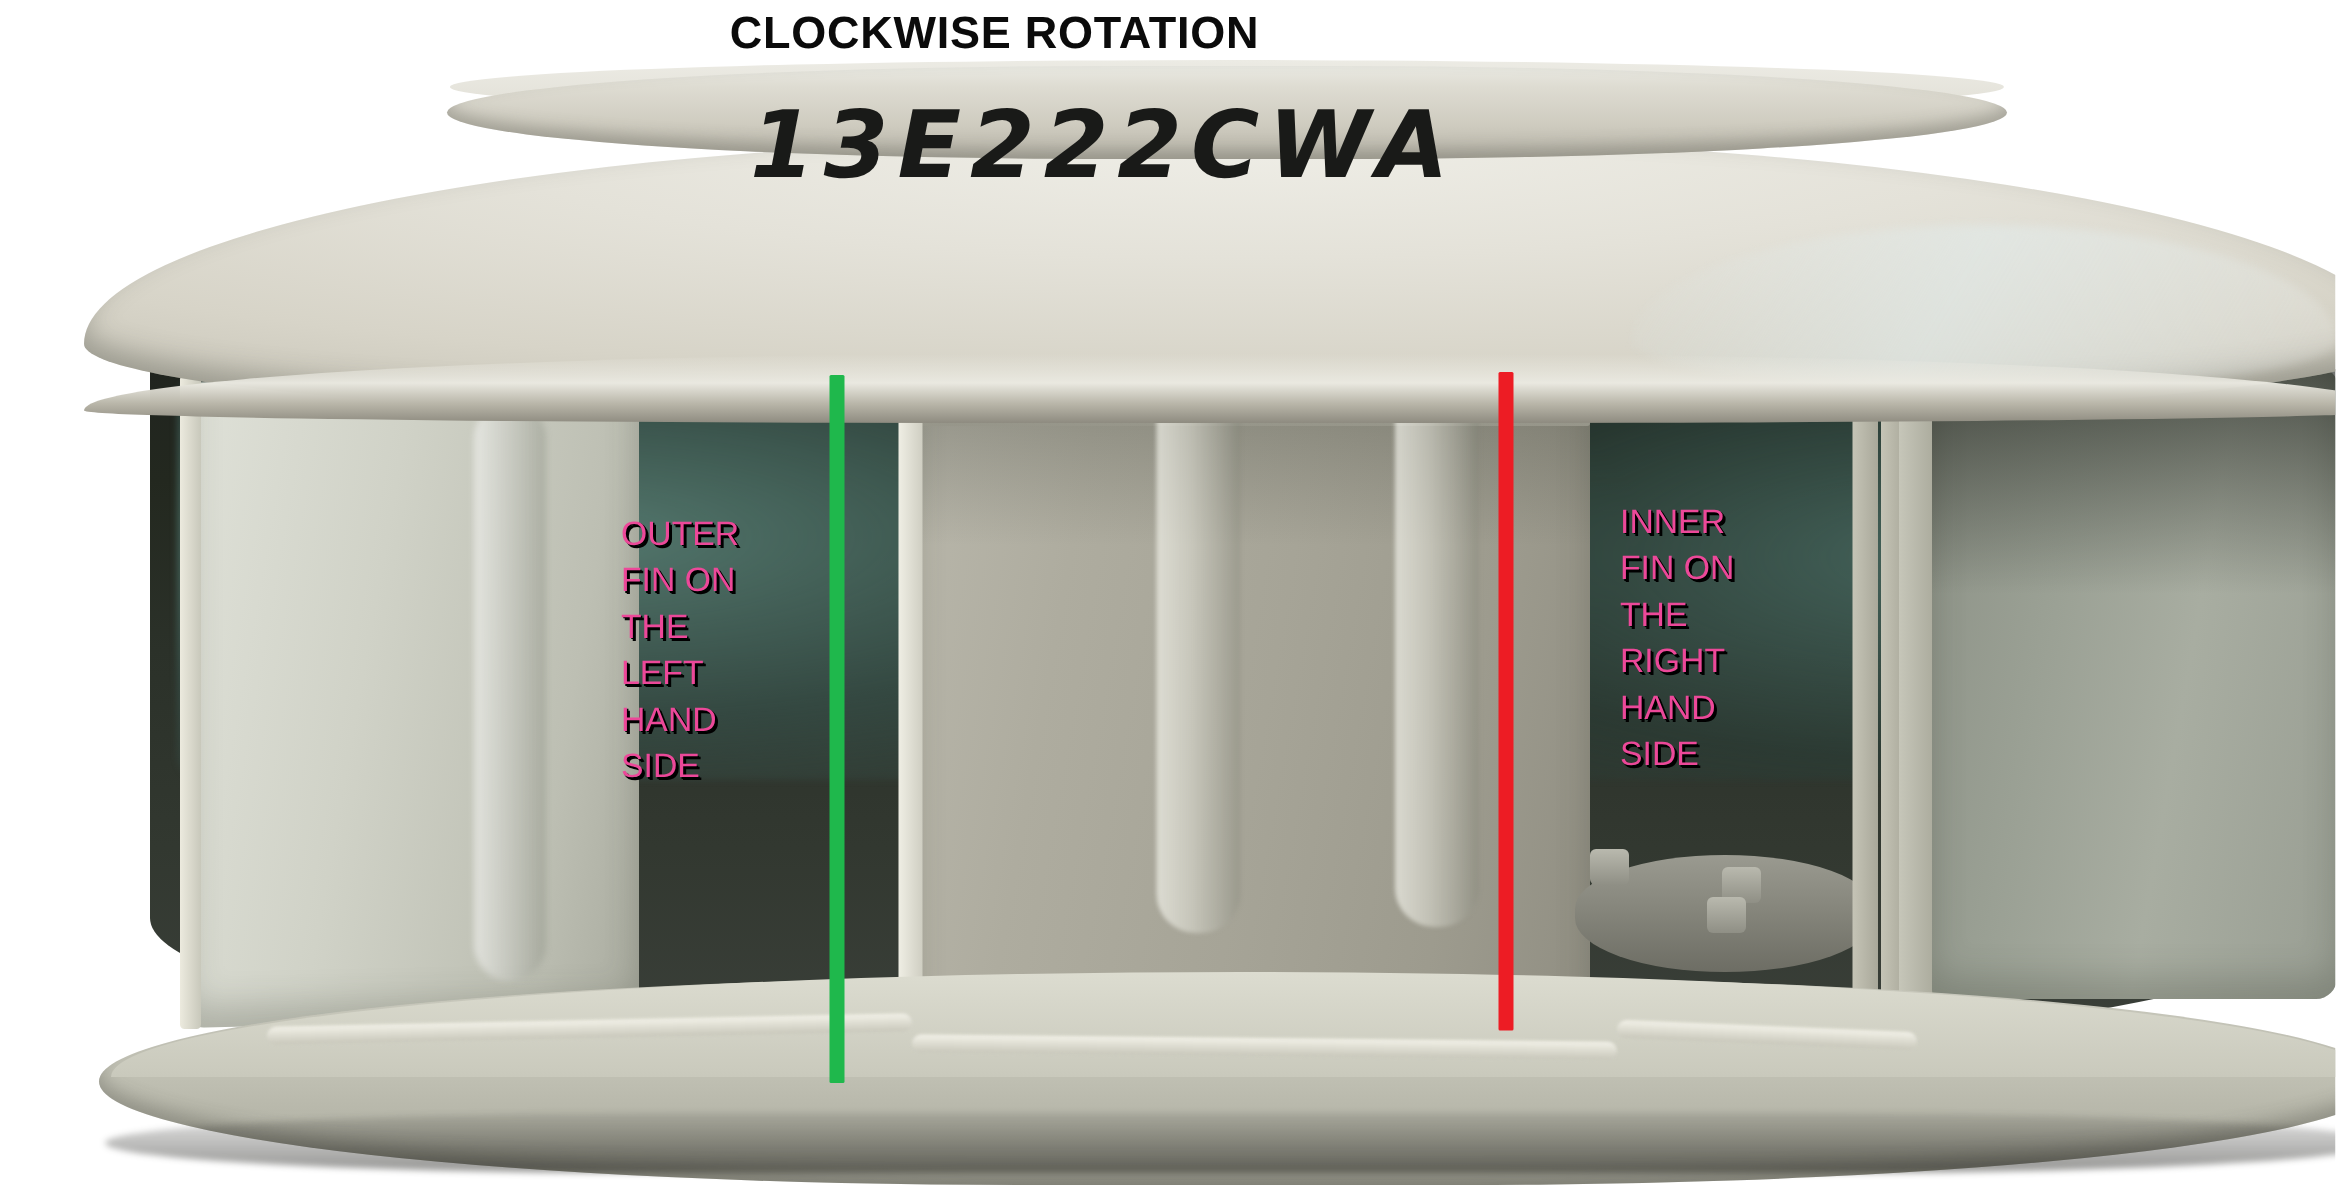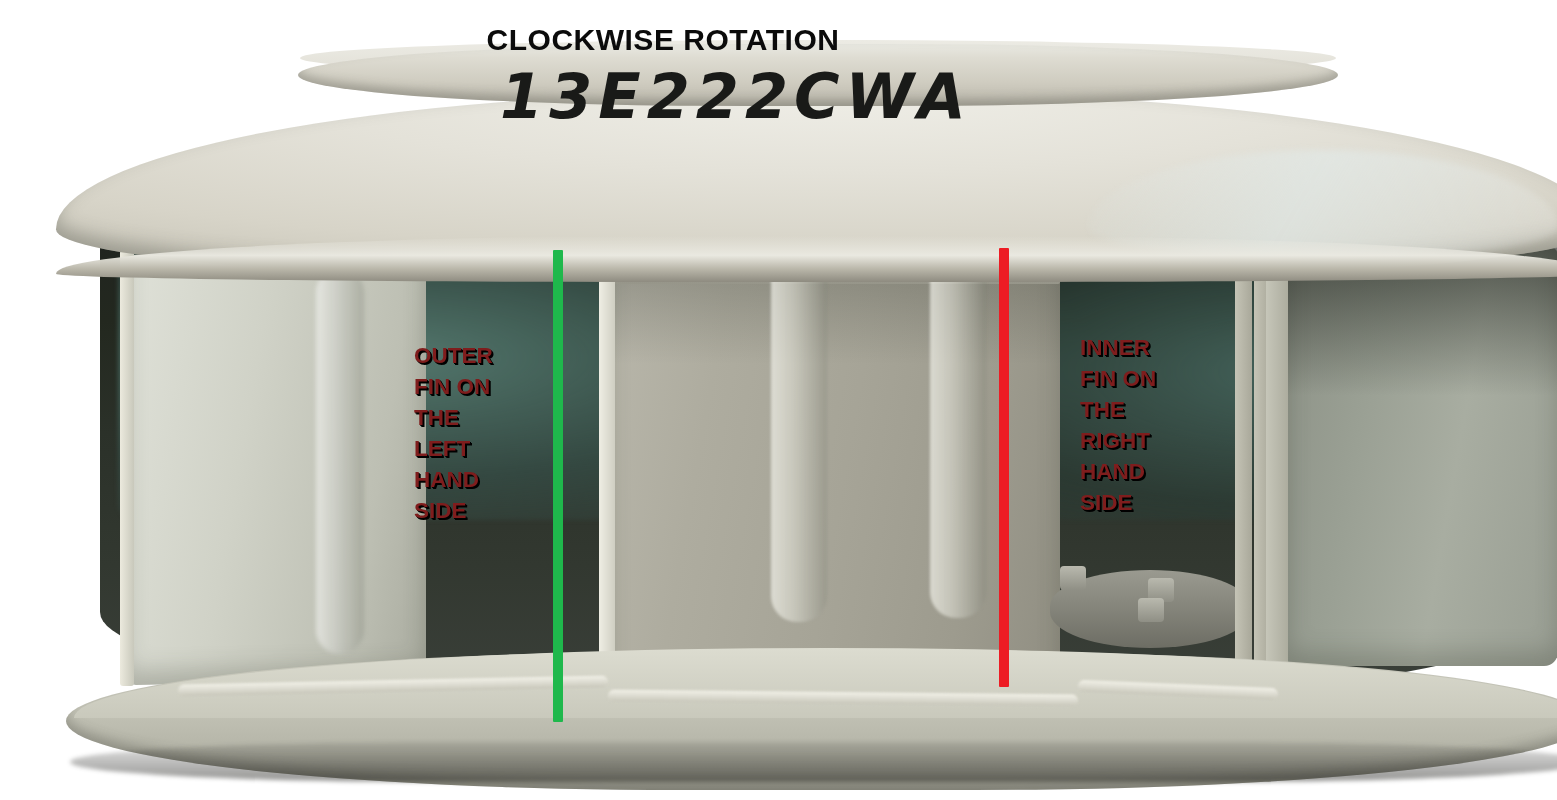--- a/index.html
+++ b/index.html
@@ -3,21 +3,21 @@
 <meta charset="utf-8">
 <style>
   html,body{margin:0;padding:0;background:#fff;}
   body{width:1557px;height:800px;font-family:"Liberation Sans",sans-serif;overflow:hidden;}
   #stage{position:relative;width:1557px;height:800px;background:#ffffff;overflow:hidden;}
 
   
   .title{
     position:absolute;left:0;top:6px;width:1326px;text-align:center;
     font-family:"Liberation Sans",sans-serif;font-weight:bold;font-size:30px;
-    letter-spacing:.5px;color:#0b0b0b;z-index:60;white-space:nowrap;margin-top:17px;
+    letter-spacing:.5px;color:#0b0b0b;z-index:60;white-space:nowrap;
   }
 
   
   .photo{position:absolute;left:0;top:0;width:1557px;height:800px;z-index:5;margin-left:48px;}
 
   
   .collar{
     position:absolute;left:250px;top:44px;width:1040px;height:62px;
     border-radius:50%/58%;
     background:
@@ -199,22 +199,22 @@
 
   
   .marker{position:absolute;width:10px;z-index:45;border-radius:1px;}
   .marker-green{left:553px;top:250px;height:472px;background:#1fb84c;}
   .marker-red{left:999px;top:248px;height:439px;background:#ed1c24;}
 
   
   .callout{
     position:absolute;z-index:50;
     font-family:"Liberation Sans",sans-serif;
-    font-weight:bold;font-size:22.5px;line-height:31px;
-    color:#7f1d1d;
+    font-weight:normal;font-size:22.5px;line-height:31px;
+    color:#ec4899;
     text-shadow:2px 2px 0 #000, 1px 1px 0 #000;
     white-space:pre-line;
   }
   .callout-left{left:414px;top:340px;}
   .callout-right{left:1080px;top:332px;}
 </style>
 </head>
 <body>
 
 <div id="stage">

